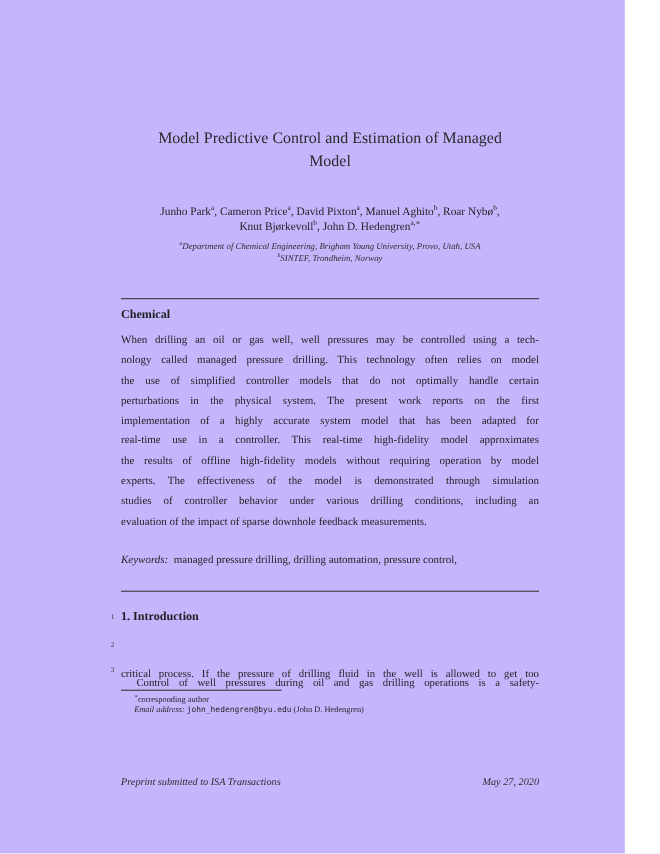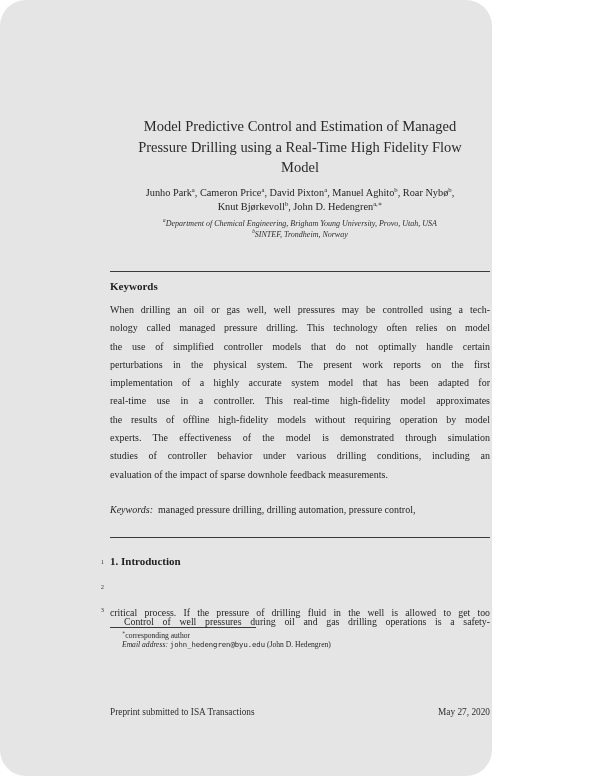--- a/index.html
+++ b/index.html
@@ -1,62 +1,61 @@
 <!DOCTYPE html>
 <html><head>
 <meta charset="utf-8">
 <style>
   html,body{margin:0;padding:0;background:#ffffff;}
   #page{
-    position:relative;width:492px;height:776px;background:#e5e5e5;
-    font-family:"Liberation Serif","DejaVu Serif",serif;color:#1f1f1f;overflow:hidden;border-radius:26px;
+    position:relative;width:568px;height:776px;background:#c4b5fd;
+    font-family:"Liberation Serif","DejaVu Serif",serif;color:#1f1f1f;overflow:hidden;
   }
   .abs{position:absolute;}
   .col{left:110px;width:380px;}
   .center{text-align:center;}
   .just{text-align:justify;text-align-last:justify;}
   .title-line{font-size:14.5px;line-height:20.5px;color:#2a2a2a;}
   .author-line{font-size:10.3px;line-height:13.5px;}
   .affil-line{font-size:8px;line-height:10.5px;font-style:italic;color:#2e2e2e;}
   sup{font-size:65%;line-height:0;}
   .rule{height:1px;background:#3a3a3a;}
   .h-abstract{font-size:11px;font-weight:bold;}
   .abs-line{font-size:10px;line-height:18.3px;height:18.3px;overflow:hidden;}
   .kw-line{font-size:10px;line-height:17.5px;}
   .h-section{font-size:11px;font-weight:bold;}
   .body-line{font-size:9.8px;line-height:20px;height:20px;overflow:hidden;}
   .indent{text-indent:14px;}
   .lineno{font-size:6.5px;color:#3c3c3c;width:14px;text-align:right;}
   .fn-line{font-size:7.6px;line-height:9.5px;text-indent:12px;}
   .mono{font-family:"DejaVu Sans Mono","Liberation Mono",monospace;font-size:7.2px;}
-  .footer-row{display:flex;justify-content:space-between;font-size:9.3px;color:#2e2e2e;text-align:center;}
+  .footer-row{display:flex;justify-content:space-between;font-style:italic;font-size:9.3px;color:#2e2e2e;text-align:center;}
 </style>
 </head>
 <body>
 
 <div id="page">
 
   <div class="abs col center" style="top:116px;">
     <div class="title-line">Model Predictive Control and Estimation of Managed</div>
-    <div class="title-line">Pressure Drilling using a Real-Time High Fidelity Flow</div>
     <div class="title-line">Model</div>
   </div>
 
   <div class="abs col center" style="top:186px;">
     <div class="author-line">Junho Park<sup>a</sup>, Cameron Price<sup>a</sup>, David Pixton<sup>a</sup>, Manuel Aghito<sup>b</sup>, Roar Nybø<sup>b</sup>,</div>
     <div class="author-line">Knut Bjørkevoll<sup>b</sup>, John D. Hedengren<sup>a,∗</sup></div>
   </div>
 
   <div class="abs col center" style="top:219px;">
     <div class="affil-line"><sup>a</sup>Department of Chemical Engineering, Brigham Young University, Provo, Utah, USA</div>
     <div class="affil-line"><sup>b</sup>SINTEF, Trondheim, Norway</div>
   </div>
 
   <div class="abs col rule" style="top:271px;"></div>
-  <div class="abs col h-abstract" style="top:280px;">Keywords</div>
+  <div class="abs col h-abstract" style="top:280px;">Chemical</div>
 
   <div class="abs col" style="top:301px;">
     <div class="abs-line just">When drilling an oil or gas well, well pressures may be controlled using a tech-</div>
     <div class="abs-line just">nology called managed pressure drilling. This technology often relies on model</div>
     <div class="abs-line just">the use of simplified controller models that do not optimally handle certain</div>
     <div class="abs-line just">perturbations in the physical system.  The present work reports on the first</div>
     <div class="abs-line just">implementation of a highly accurate system model that has been adapted for</div>
     <div class="abs-line just">real-time use in a controller.  This real-time high-fidelity model approximates</div>
     <div class="abs-line just">the results of offline high-fidelity models without requiring operation by model</div>
     <div class="abs-line just">experts.  The effectiveness of the model is demonstrated through simulation</div>

